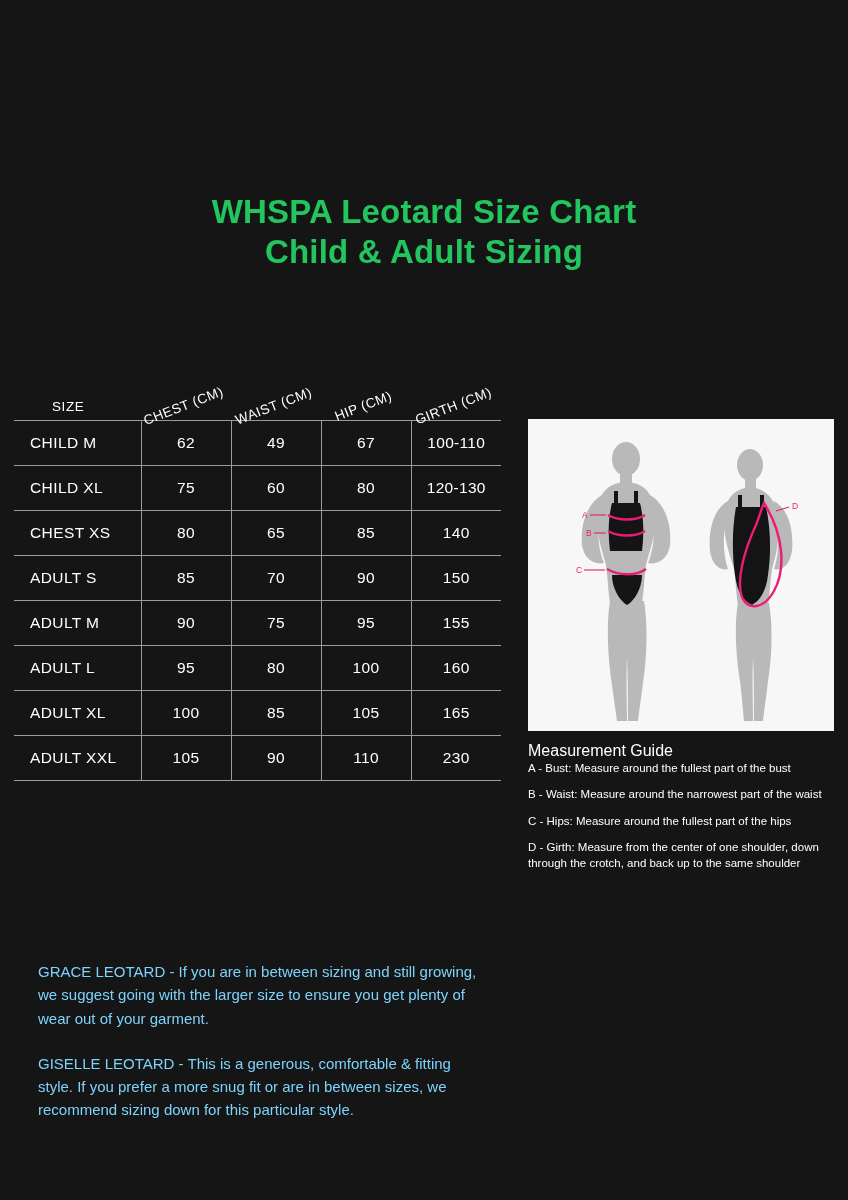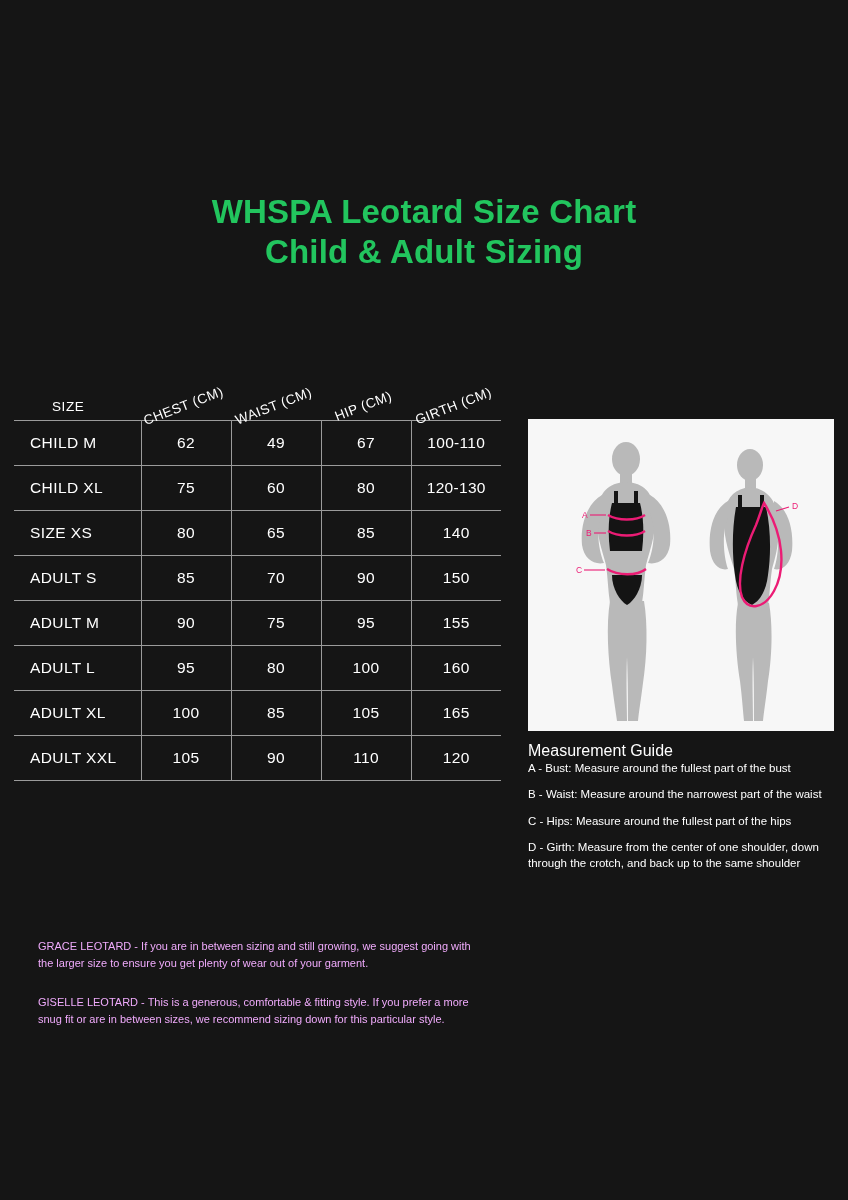--- a/index.html
+++ b/index.html
@@ -120,24 +120,25 @@
     margin-bottom: 10px;
   }
 
   
   .notes {
     position: absolute;
     left: 38px; top: 938px;
     width: 440px;
   }
   .note {
-    font-size: 11px;
+    font-size: 15px;
     line-height: 1.55;
-    color: #f0abfc;
+    color: #7dd3fc;
     margin-bottom: 22px;
+    margin-top: 22px;
   }
 </style>
 </head>
 <body>
 
 <div class="page">
 
   <div class="title-block">
     <div class="title-line">WHSPA Leotard Size Chart</div>
     <div class="title-line">Child &amp; Adult Sizing</div>
@@ -170,21 +171,21 @@
           <td>100-110</td>
         </tr>
         <tr>
           <td class="lbl">CHILD XL</td>
           <td>75</td>
           <td>60</td>
           <td>80</td>
           <td>120-130</td>
         </tr>
         <tr>
-          <td class="lbl">SIZE XS</td>
+          <td class="lbl">CHEST XS</td>
           <td>80</td>
           <td>65</td>
           <td>85</td>
           <td>140</td>
         </tr>
         <tr>
           <td class="lbl">ADULT S</td>
           <td>85</td>
           <td>70</td>
           <td>90</td>
@@ -209,21 +210,21 @@
           <td>100</td>
           <td>85</td>
           <td>105</td>
           <td>165</td>
         </tr>
         <tr>
           <td class="lbl">ADULT XXL</td>
           <td>105</td>
           <td>90</td>
           <td>110</td>
-          <td>120</td>
+          <td>230</td>
         </tr>
       </tbody>
     </table>
   </div>
 
   <div class="guide-panel">
     <svg width="306" height="312" viewBox="0 0 306 312">
       <rect x="0" y="0" width="306" height="312" fill="#f7f7f7"></rect>
 
       <g>

